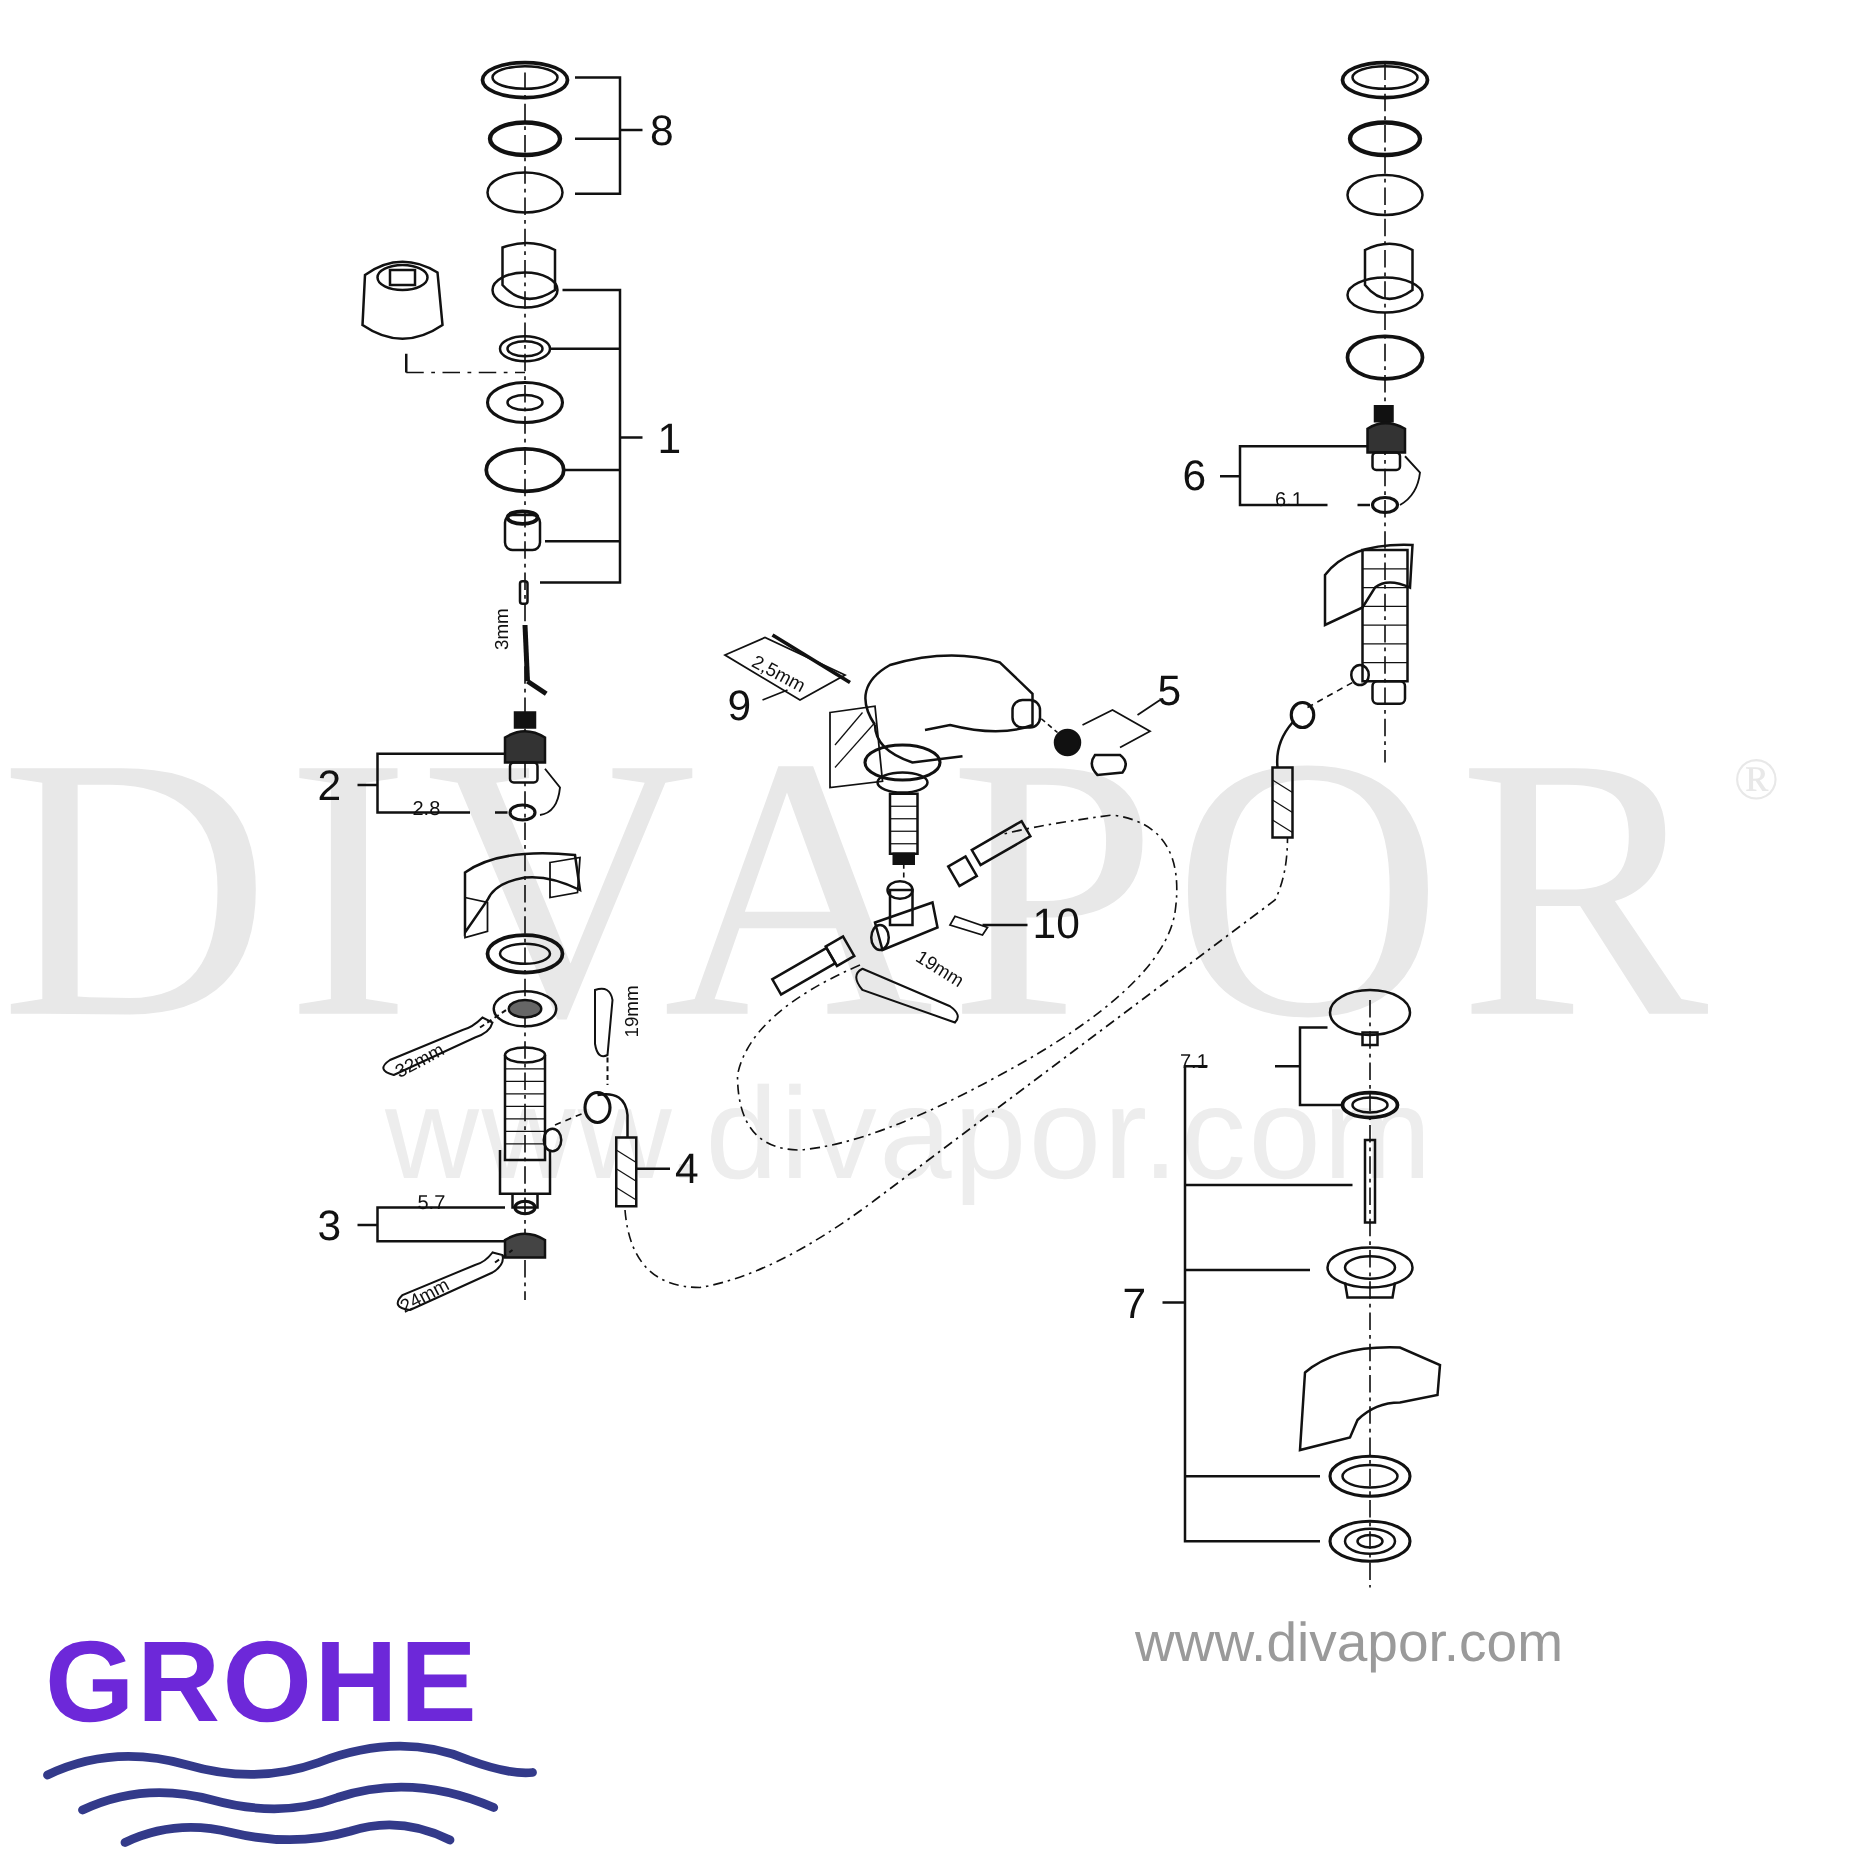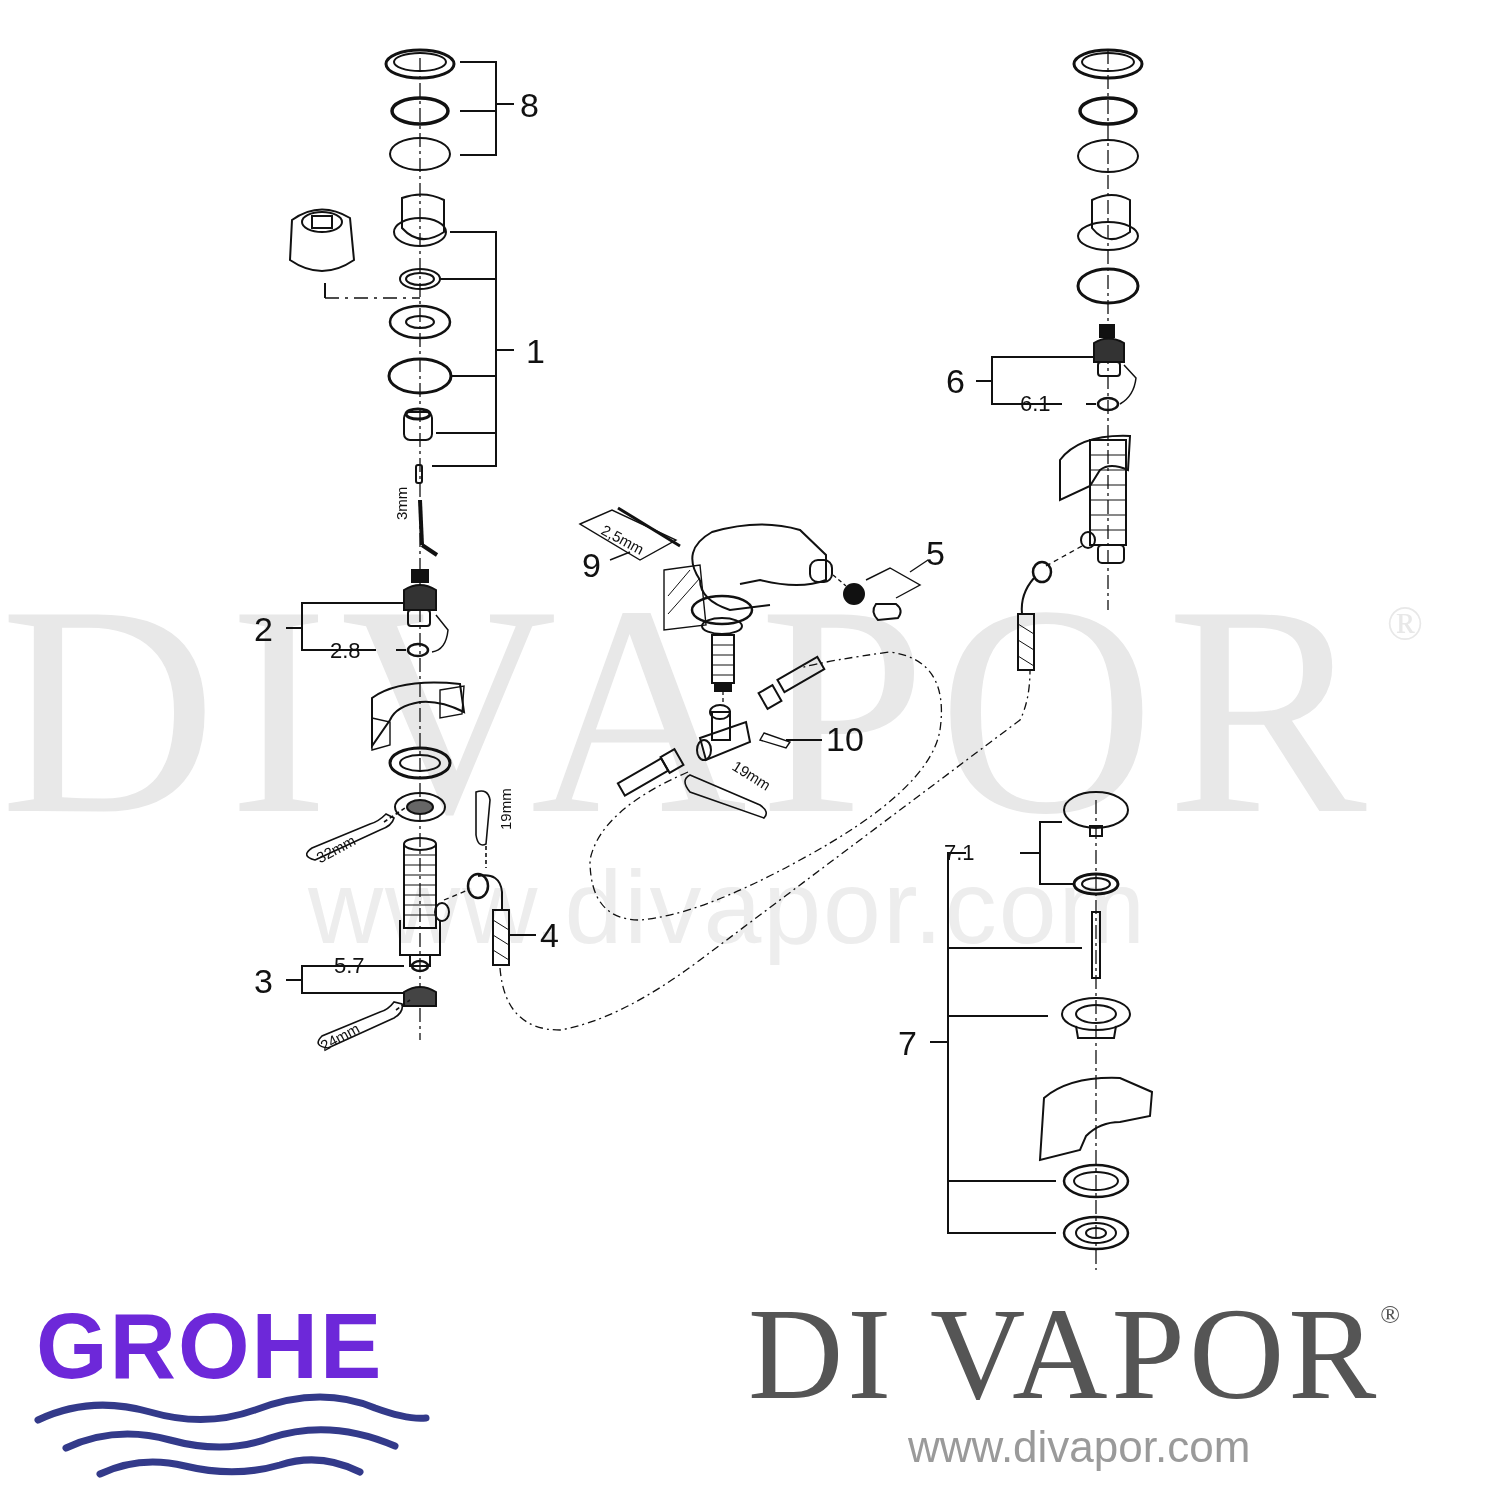--- a/index.html
+++ b/index.html
@@ -3,21 +3,21 @@
 <meta charset="utf-8">
 <style>
   html, body { margin: 0; padding: 0; background: #ffffff; }
   body { width: 1500px; height: 1500px; position: relative; overflow: hidden; font-family: "Liberation Sans", sans-serif; }
   .watermark { position: absolute; left: 0; top: 560px; width: 1500px; font-family: "Liberation Serif", serif; color: #e8e8e8; font-size: 300px; letter-spacing: 12px; line-height: 1; white-space: nowrap; z-index: 0; }
   .watermark .reg { font-size: 48px; vertical-align: top; position: relative; top: 40px; margin-left: 8px; }
   .watermark-url { position: absolute; left: 308px; top: 848px; font-family: "Liberation Sans", sans-serif; font-weight: 300; color: #ededed; font-size: 104px; letter-spacing: 2px; z-index: 0; }
   svg.diagram { position: absolute; left: 0; top: 0; z-index: 1; }
   .lbl { position: absolute; z-index: 2; color: #111; font-family: "Liberation Sans", sans-serif; line-height: 1; }
   .lbl.big { font-size: 34px; }
-  .lbl.sub { font-size: 22px; }
+  .lbl.sub { font-size: 16px; }
   .lbl.wrench { font-size: 15px; }
   .grohe { position: absolute; left: 36px; top: 1300px; z-index: 2; }
   .grohe-word { font-family: "Liberation Sans", sans-serif; font-weight: bold; font-size: 92px; color: #6d28d9; letter-spacing: 2px; line-height: 1; }
   .divapor { position: absolute; left: 748px; top: 1288px; z-index: 2; text-align: left; }
   .divapor-word { font-family: "Liberation Serif", serif; font-size: 132px; color: #555555; letter-spacing: 4px; line-height: 1; white-space: nowrap; }
   .divapor-reg { font-size: 26px; vertical-align: top; position: relative; top: 14px; }
   .divapor-url { font-family: "Liberation Sans", sans-serif; font-size: 44px; color: #9a9a9a; margin-left: 160px; margin-top: 2px; }
 </style>
 </head>
 <body>
@@ -279,15 +279,14 @@
 <div class="lbl wrench" style="left:314px;top:852px;transform:rotate(-28deg);transform-origin:left top;">32mm</div>
 <div class="lbl wrench" style="left:498px;top:830px;transform:rotate(-90deg);transform-origin:left top;">19mm</div>
 <div class="lbl wrench" style="left:738px;top:758px;transform:rotate(32deg);transform-origin:left top;">19mm</div>
 <div class="lbl wrench" style="left:318px;top:1040px;transform:rotate(-28deg);transform-origin:left top;">24mm</div>
 
 <div class="grohe">
   <div class="grohe-word">GROHE</div>
 </div>
 
 <div class="divapor">
-  <div class="divapor-word"><span>DI VAPOR</span><span class="divapor-reg">®</span></div>
   <div class="divapor-url">www.divapor.com</div>
 </div>
 
 </body></html>

